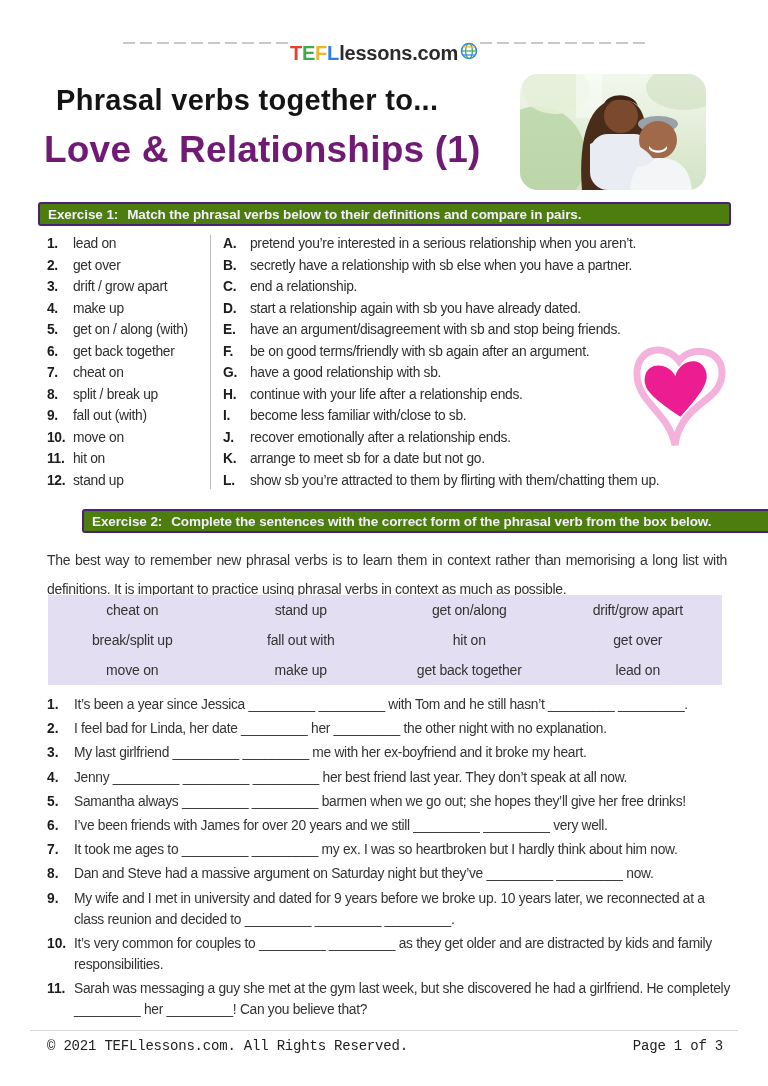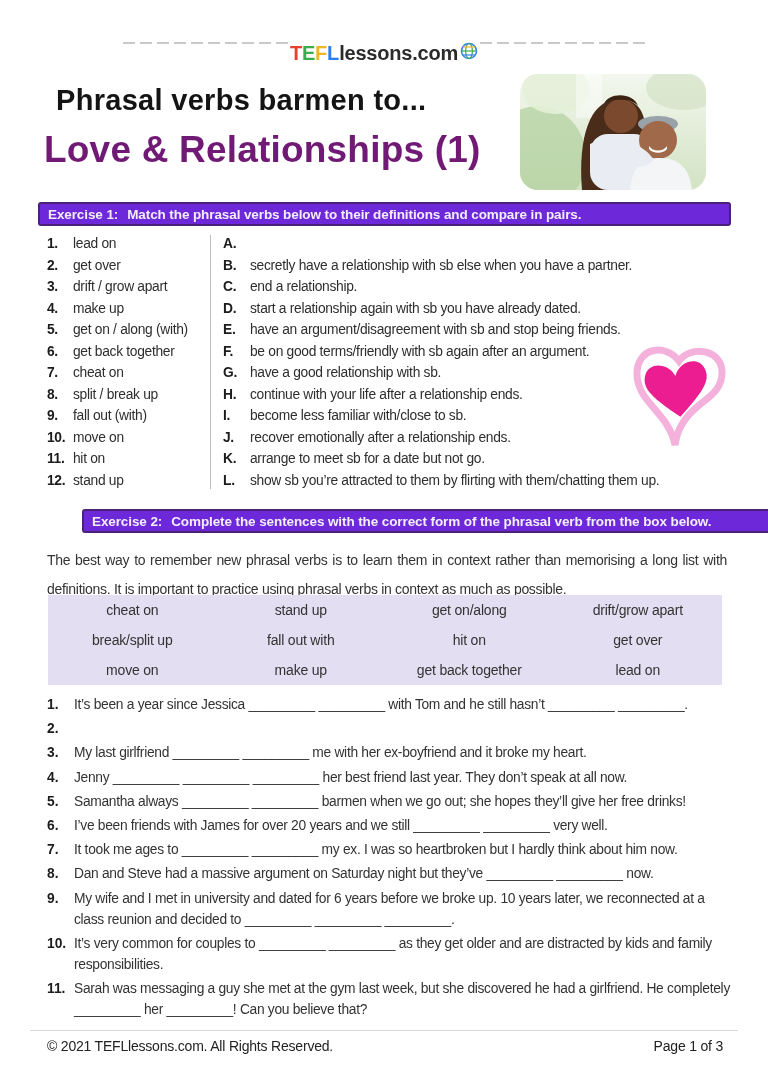--- a/index.html
+++ b/index.html
@@ -16,21 +16,21 @@
   .logo-text { font-size:20px; font-weight:bold; letter-spacing:-0.2px; color:#2b2b2b; white-space:nowrap; }
   .logo-t{color:#e8402f;} .logo-e{color:#3fa94e;} .logo-f{color:#f0b62a;} .logo-l{color:#2d7ff0;}
   .globe { width:18px; height:18px; display:block; }
   
   .title1 { position:absolute; left:56px; top:84px; font-size:29px; font-weight:bold; color:#141414; letter-spacing:0.3px; }
   .title2 { position:absolute; left:44px; top:129px; font-size:37px; font-weight:bold; color:#701a75; letter-spacing:0.2px; }
   .photo { position:absolute; left:520px; top:74px; width:186px; height:116px;
     border-radius:18px; overflow:hidden; }
   
   .ex-bar { position:absolute; left:38px; width:693px; height:24px;
-    background:#6d28d9; border:2px solid #4a2177; border-radius:3px;
+    background:#4d7c0f; border:2px solid #4a2177; border-radius:3px;
     color:#f3eefb; font-size:13.5px; font-weight:bold; letter-spacing:-0.1px;
     display:flex; align-items:center; padding:0 8px; white-space:nowrap; }
   .ex1-bar { top:202px; } .ex2-bar { top:509px;margin-left:44px; }
   .ex-label { margin-right:9px; }
   
   .ex1-body { position:absolute; left:47px; top:233px; width:690px; display:flex; }
   .verb-col { width:163px; }
   .vline { width:1px; background:#bdbdbd; margin:2px 0; }
   .def-col { padding-left:12px; }
   .row { display:flex; line-height:21.5px; font-size:13.8px; letter-spacing:-0.3px; white-space:nowrap; color:#2e2e2e; }
@@ -45,41 +45,41 @@
   .wb-cell { display:flex; align-items:center; justify-content:center;
     font-size:14px; letter-spacing:-0.2px; color:#333; }
   
   .sentences { position:absolute; left:47px; top:694px; width:683px; }
   .sent { display:flex; margin-bottom:3.2px; }
   .sent .num { min-width:27px; font-weight:bold; font-size:13.8px; line-height:21px; color:#1c1c1c; }
   .sent .stext { font-size:13.8px; line-height:21px; letter-spacing:-0.3px; color:#333; }
   
   .footer-line { position:absolute; left:30px; top:1030px; width:708px; height:1px; background:#d9d9d9; }
   .footer { position:absolute; left:47px; top:1038px; width:676px;
-    display:flex; justify-content:space-between; font-size:14px; letter-spacing:-0.2px; color:#222; }
+    display:flex; justify-content:space-between; font-size:14px; letter-spacing:-0.2px; color:#222;font-family:Liberation Mono, monospace; }
 </style>
 </head>
 <body>
 
 <div class="page">
 
   <div class="logo-row">
     <span class="dash"></span>
     <span class="logo-text"><span class="logo-t">T</span><span class="logo-e">E</span><span class="logo-f">F</span><span class="logo-l">L</span><span>lessons.com</span></span>
     <svg class="globe" viewBox="0 0 18 18">
       <circle cx="9" cy="9" r="7.5" fill="#ffffff" stroke="#2d7ff0" stroke-width="1.5"></circle>
       <ellipse cx="9" cy="9" rx="3.4" ry="7.5" fill="none" stroke="#3fa94e" stroke-width="1.2"></ellipse>
       <line x1="1.8" y1="9" x2="16.2" y2="9" stroke="#3fa94e" stroke-width="1.2"></line>
       <line x1="3" y1="5" x2="15" y2="5" stroke="#f0b62a" stroke-width="1.2"></line>
       <line x1="3" y1="13" x2="15" y2="13" stroke="#2d7ff0" stroke-width="1.2"></line>
     </svg>
     <span class="dash"></span>
   </div>
 
-  <div class="title1">Phrasal verbs barmen to...</div>
+  <div class="title1">Phrasal verbs together to...</div>
   <div class="title2">Love &amp; Relationships (1)</div>
 
   <div class="photo">
     <svg width="186" height="116" viewBox="0 0 186 116">
       <defs>
         <linearGradient id="pbg" x1="0" y1="0" x2="0" y2="1">
           <stop offset="0" stop-color="#f3f7ee"></stop>
           <stop offset="1" stop-color="#d2e3c4"></stop>
         </linearGradient>
       </defs>
@@ -153,20 +153,21 @@
         </div>
       <div class="row">
           <span class="num">12.</span>
           <span>stand up</span>
         </div>
     </div>
     <div class="vline"></div>
     <div class="def-col">
       <div class="row">
           <span class="letter">A.</span>
+          <span>pretend you’re interested in a serious relationship when you aren’t.</span>
         </div>
       <div class="row">
           <span class="letter">B.</span>
           <span>secretly have a relationship with sb else when you have a partner.</span>
         </div>
       <div class="row">
           <span class="letter">C.</span>
           <span>end a relationship.</span>
         </div>
       <div class="row">
@@ -235,20 +236,21 @@
     <div class="wb-cell">lead on</div>
   </div>
 
   <div class="sentences">
     <div class="sent">
         <span class="num">1.</span>
         <span class="stext">It’s been a year since Jessica _________ _________ with Tom and he still hasn’t _________ _________.</span>
       </div>
     <div class="sent">
         <span class="num">2.</span>
+        <span class="stext">I feel bad for Linda, her date _________ her _________ the other night with no explanation.</span>
       </div>
     <div class="sent">
         <span class="num">3.</span>
         <span class="stext">My last girlfriend _________ _________ me with her ex-boyfriend and it broke my heart.</span>
       </div>
     <div class="sent">
         <span class="num">4.</span>
         <span class="stext">Jenny _________ _________ _________ her best friend last year. They don’t speak at all now.</span>
       </div>
     <div class="sent">
@@ -262,21 +264,21 @@
     <div class="sent">
         <span class="num">7.</span>
         <span class="stext">It took me ages to _________ _________ my ex. I was so heartbroken but I hardly think about him now.</span>
       </div>
     <div class="sent">
         <span class="num">8.</span>
         <span class="stext">Dan and Steve had a massive argument on Saturday night but they’ve _________ _________ now.</span>
       </div>
     <div class="sent">
         <span class="num">9.</span>
-        <span class="stext">My wife and I met in university and dated for 6 years before we broke up. 10 years later, we reconnected at a class reunion and decided to _________ _________ _________.</span>
+        <span class="stext">My wife and I met in university and dated for 9 years before we broke up. 10 years later, we reconnected at a class reunion and decided to _________ _________ _________.</span>
       </div>
     <div class="sent">
         <span class="num">10.</span>
         <span class="stext">It’s very common for couples to _________ _________ as they get older and are distracted by kids and family responsibilities.</span>
       </div>
     <div class="sent">
         <span class="num">11.</span>
         <span class="stext">Sarah was messaging a guy she met at the gym last week, but she discovered he had a girlfriend. He completely _________ her _________! Can you believe that?</span>
       </div>
   </div>

